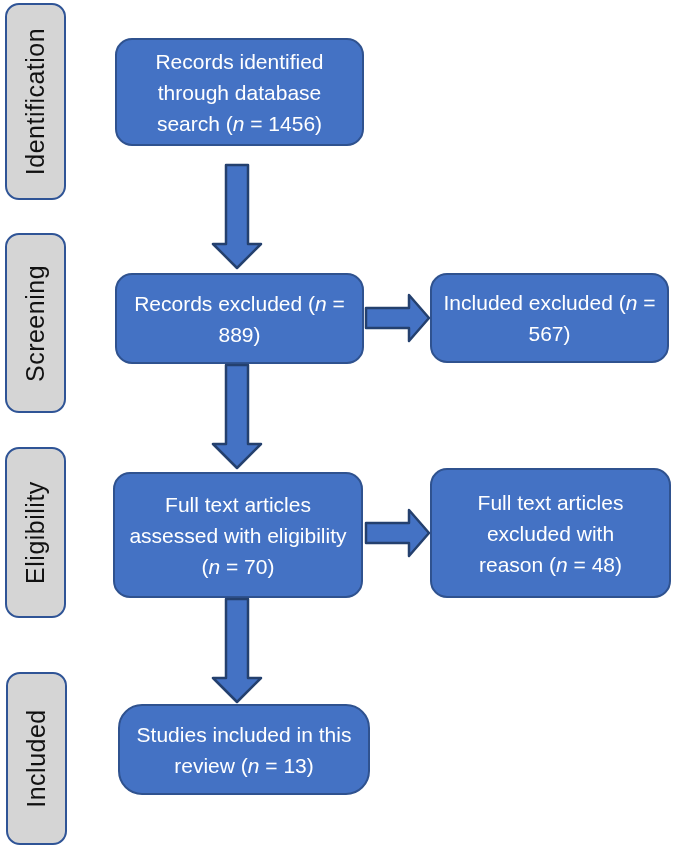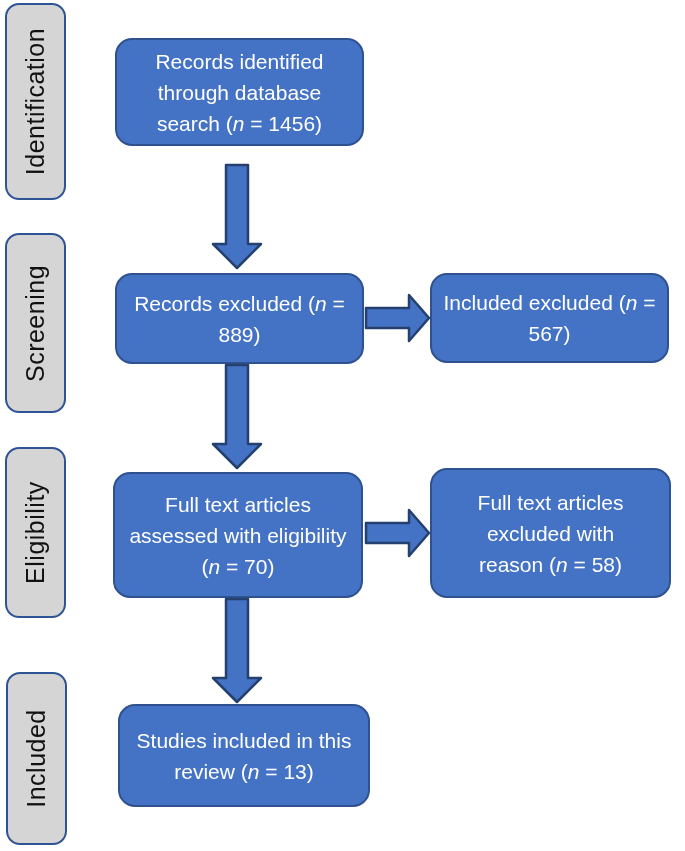--- a/index.html
+++ b/index.html
@@ -85,30 +85,30 @@
   </div>
 
   <div class="fbox" style="left:115px;top:273px;width:249px;height:91px;">
     <div><span>Records excluded (</span><span class="n-ital">n</span><span> = 889)</span></div>
   </div>
 
   <div class="fbox" style="left:113px;top:472px;width:250px;height:126px;align-items:center;">
     <div><span>Full text articles assessed with eligibility (</span><span class="n-ital">n</span><span> = 70)</span></div>
   </div>
 
-  <div class="fbox" style="left:118px;top:704px;width:252px;height:103px;">
+  <div class="fbox" style="left:118px;top:704px;width:252px;height:91px;border-radius:24px;">
     <div><span>Studies included in this review (</span><span class="n-ital">n</span><span> = 13)</span></div>
   </div>
 
   <div class="fbox" style="left:430px;top:273px;width:239px;height:90px;">
     <div><span>Included excluded (</span><span class="n-ital">n</span><span> = 567)</span></div>
   </div>
 
   <div class="fbox" style="left:430px;top:468px;width:241px;height:130px;padding:0 20px;">
-    <div><span>Full text articles excluded with reason (</span><span class="n-ital">n</span><span> = 58)</span></div>
+    <div><span>Full text articles excluded with reason (</span><span class="n-ital">n</span><span> = 48)</span></div>
   </div>
 
   <div class="arrow" style="left:210px;top:163px;">
     <svg width="54" height="108" viewBox="0 0 54 108">
       <polygon class="ar-shape" points="16,2 38,2 38,81 51,81 27,105 3,81 16,81"></polygon>
     </svg>
   </div>
 
   <div class="arrow" style="left:210px;top:363px;">
     <svg width="54" height="108" viewBox="0 0 54 108">

